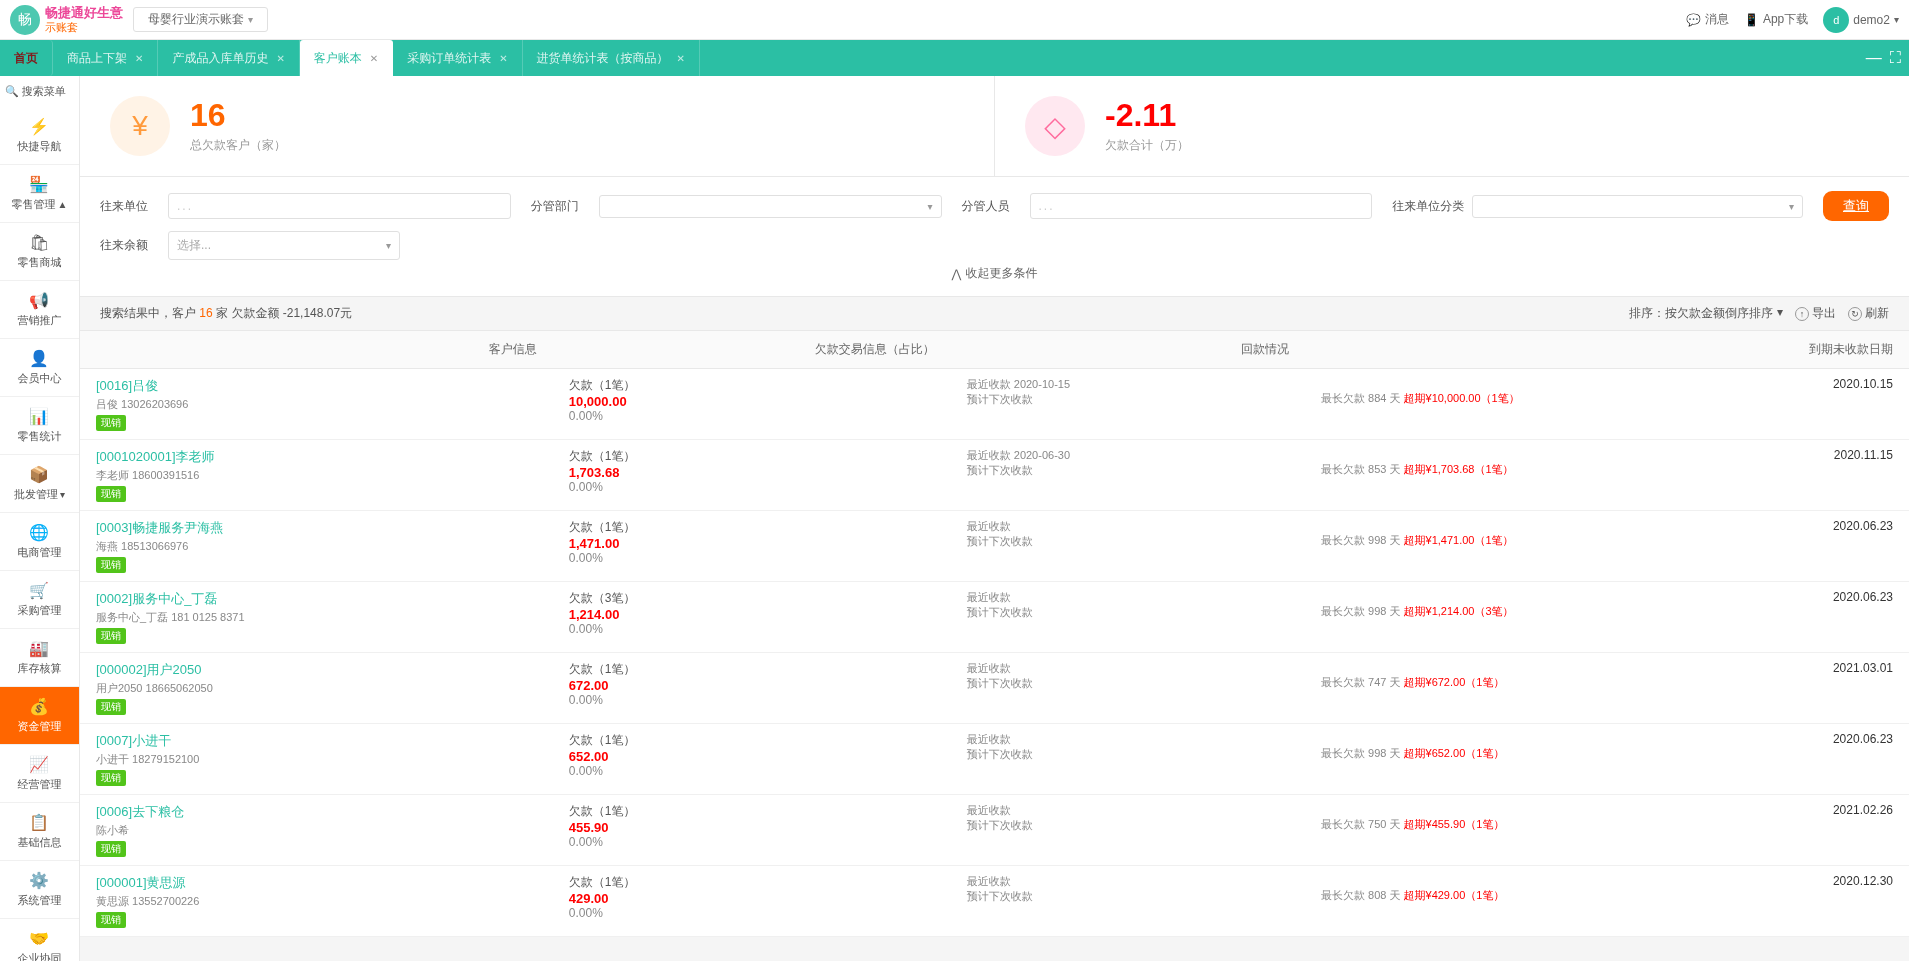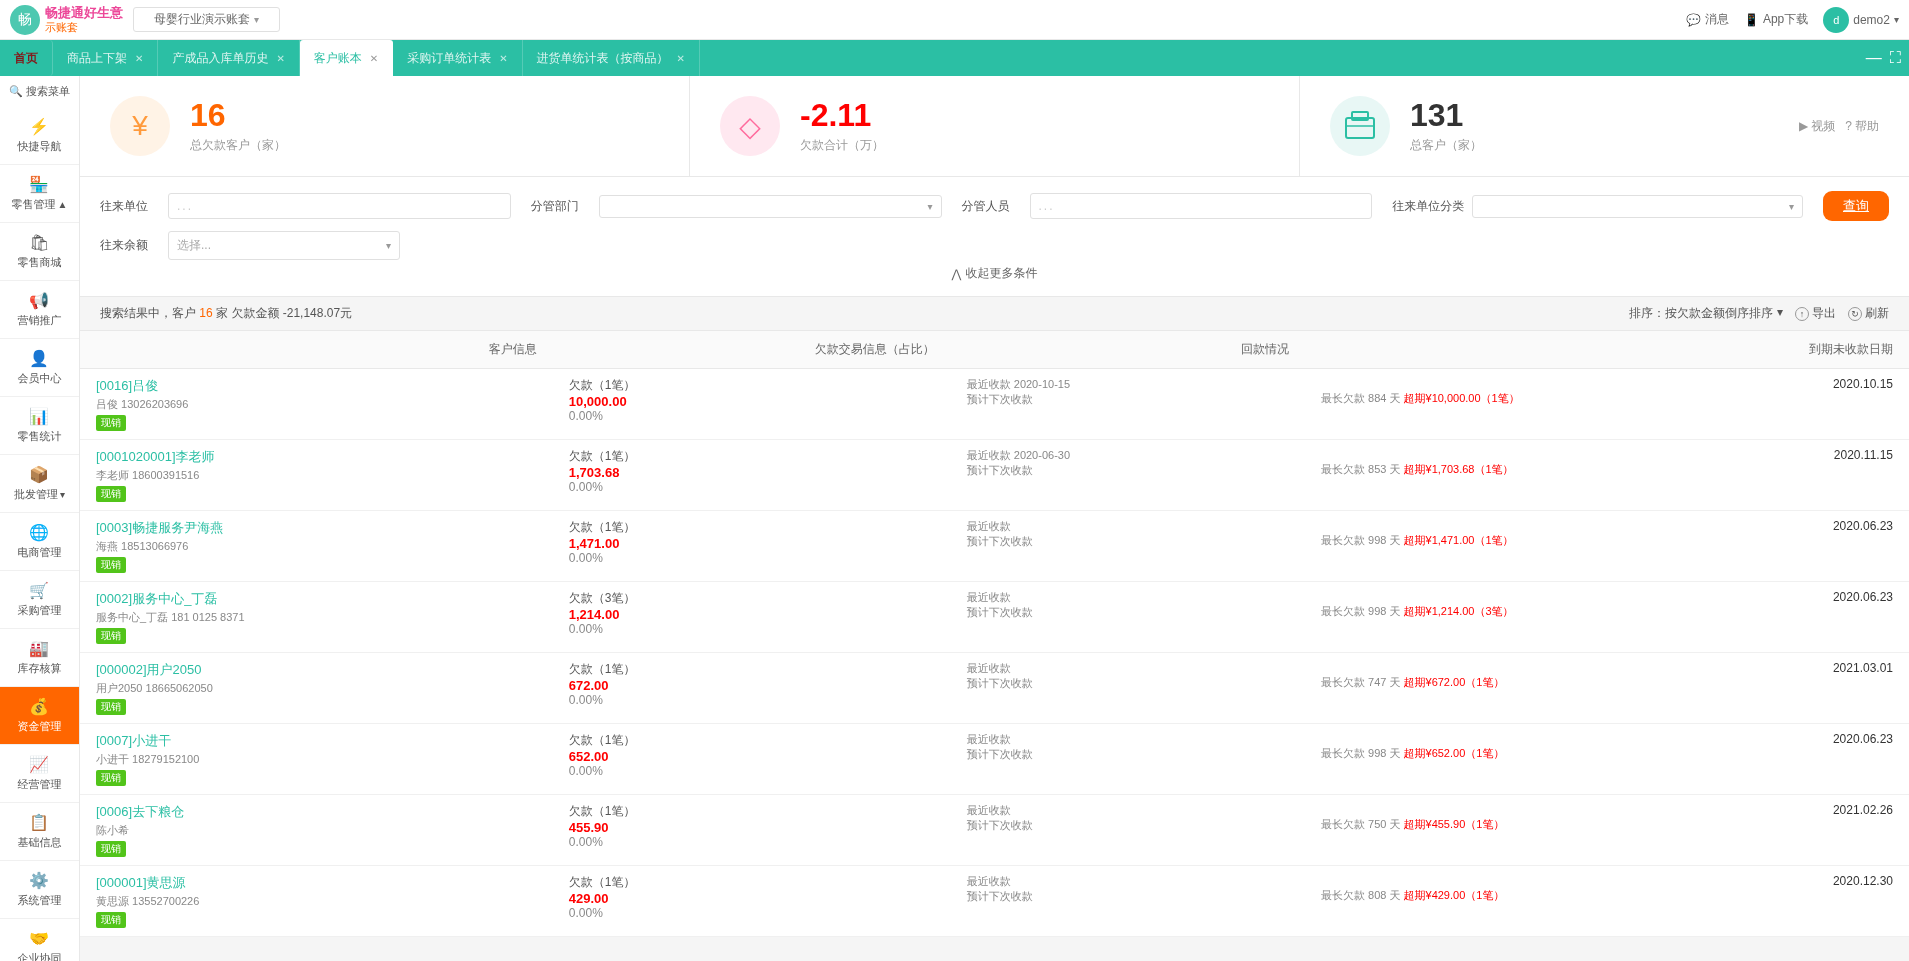--- a/index.html
+++ b/index.html
@@ -26,21 +26,21 @@
     .tab-bar-btn { color: white; font-size: 16px; cursor: pointer; }
 
     
     .main-layout { display: flex; flex: 1; overflow: hidden; }
 
     
     .sidebar { width: 80px; background: #fff; border-right: 1px solid #e8e8e8; display: flex; flex-direction: column; overflow-y: auto; }
     .sidebar-item { padding: 10px 5px; text-align: center; cursor: pointer; color: #555; font-size: 11px; border-bottom: 1px solid #f0f0f0; }
     .sidebar-item.active { background: #ff6600; color: white; }
     .sidebar-item .s-icon { font-size: 16px; display: block; margin-bottom: 3px; }
-    .sidebar-search { padding: 8px 5px; text-align: center; cursor: pointer; color: #555; font-size: 11px; }
+    .sidebar-search { padding: 8px 5px; cursor: pointer; color: #555; font-size: 11px; }
     .sidebar-label-row { display: flex; align-items: center; justify-content: center; gap: 2px; }
     .sidebar-arrow { font-size: 10px; }
 
     
     .content-area { flex: 1; overflow-y: auto; background: #f5f5f5; padding: 0; }
 
     
     .summary-cards { display: flex; background: #fff; border-bottom: 1px solid #e8e8e8; }
     .summary-card { flex: 1; padding: 20px 30px; display: flex; align-items: center; gap: 20px; border-right: 1px solid #e8e8e8; }
     .summary-card:last-child { border-right: none; }
@@ -109,21 +109,21 @@
 
   <div class="top-bar">
     <div class="top-bar-left">
       <div class="logo-area">
         <div class="logo-icon">畅</div>
         <div style="display:flex;flex-direction:column;line-height:1.2">
           <span class="app-name">畅捷通好生意</span>
           <span style="font-size:11px;color:#ff6600;">示账套</span>
         </div>
       </div>
-      <div style="display:flex;align-items:center;gap:4px;border:1px solid #e0e0e0;border-radius:3px;padding:3px 20px;cursor:pointer;">
+      <div style="display:flex;align-items:center;gap:4px;border:1px solid #e0e0e0;border-radius:3px;padding:3px 14px;cursor:pointer;">
         <span style="font-size:12px;color:#666;">母婴行业演示账套</span>
         <span style="font-size:10px;color:#999;">▾</span>
       </div>
     </div>
     <div class="top-bar-right">
       <div class="top-btn">
         <span>💬</span>
         <span>消息</span>
       </div>
       <div class="top-btn">
@@ -252,43 +252,20 @@
           <div class="card-content">
             <div class="card-value orange">16</div>
             <div class="card-label">总欠款客户（家）</div>
           </div>
         </div>
         <div class="summary-card">
           <div class="card-icon pink">◇</div>
           <div class="card-content">
             <div class="card-value red">-2.11</div>
             <div class="card-label">欠款合计（万）</div>
-          </div>
-        </div>
-        <div class="summary-card">
-          <div class="card-icon teal">
-            <svg width="36" height="36" viewBox="0 0 36 36" fill="none">
-              <rect x="4" y="10" width="28" height="20" rx="2" stroke="#2bbfa4" stroke-width="2" fill="none"></rect>
-              <rect x="10" y="4" width="16" height="8" rx="1" stroke="#2bbfa4" stroke-width="2" fill="none"></rect>
-              <line x1="4" y1="18" x2="32" y2="18" stroke="#2bbfa4" stroke-width="1.5"></line>
-            </svg>
-          </div>
-          <div class="card-content">
-            <div class="card-value dark">131</div>
-            <div class="card-label">总客户（家）</div>
-          </div>
-          <div class="card-top-right">
-            <div class="card-top-btn">
-              <span>▶</span>
-              <span>视频</span>
-            </div>
-            <div class="card-top-btn">
-              <span>?</span>
-              <span>帮助</span>
-            </div>
           </div>
         </div>
       </div>
 
       <div class="filter-area">
         <div class="filter-row">
           <div class="filter-item">
             <span class="filter-label">往来单位</span>
             <div class="filter-input">
               <span class="dots">...</span>

